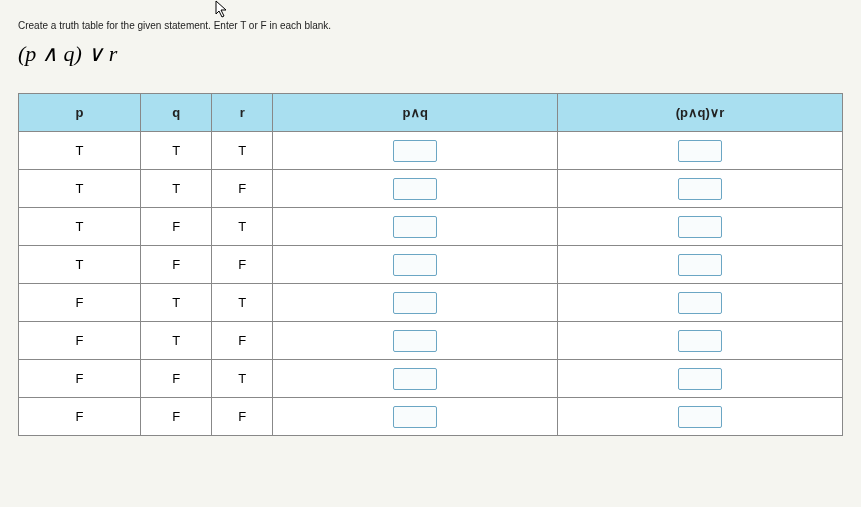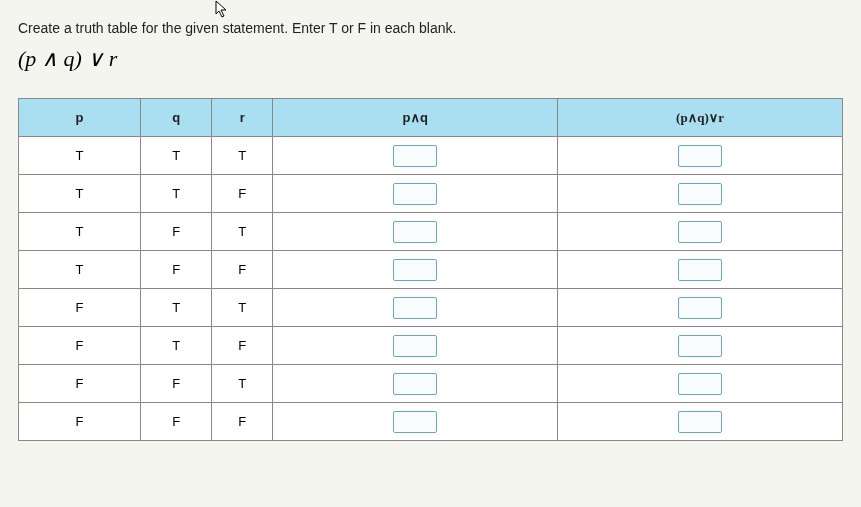--- a/index.html
+++ b/index.html
@@ -12,21 +12,21 @@
       position: relative;
     }
     .cursor {
       position: absolute;
       top: 0;
       left: 215px;
       font-size: 18px;
       pointer-events: none;
     }
     .instruction {
-      font-size: 14px;
+      font-size: 10px;
       color: #222;
       margin-bottom: 10px;
     }
     .expression {
       font-family: "Times New Roman", serif;
       font-size: 22px;
       font-style: italic;
       margin-bottom: 26px;
     }
     table {
@@ -45,21 +45,21 @@
       background: #a9dff0;
       font-weight: bold;
       font-family: Arial, sans-serif;
       font-size: 13px;
       color: #222;
     }
     .col-p { width: 120px; }
     .col-q { width: 70px; }
     .col-r { width: 60px; }
     .col-pq { width: 280px; }
-    .col-res { width: 280px; font-family: Liberation Serif, serif; }
+    .col-res { width: 280px; }
     .blank-input {
       display: inline-block;
       width: 44px;
       height: 22px;
       border: 1px solid #6ba6c4;
       background: #f9fcfd;
       border-radius: 2px;
       font-size: 12px;
       text-align: center;
       outline: none;

